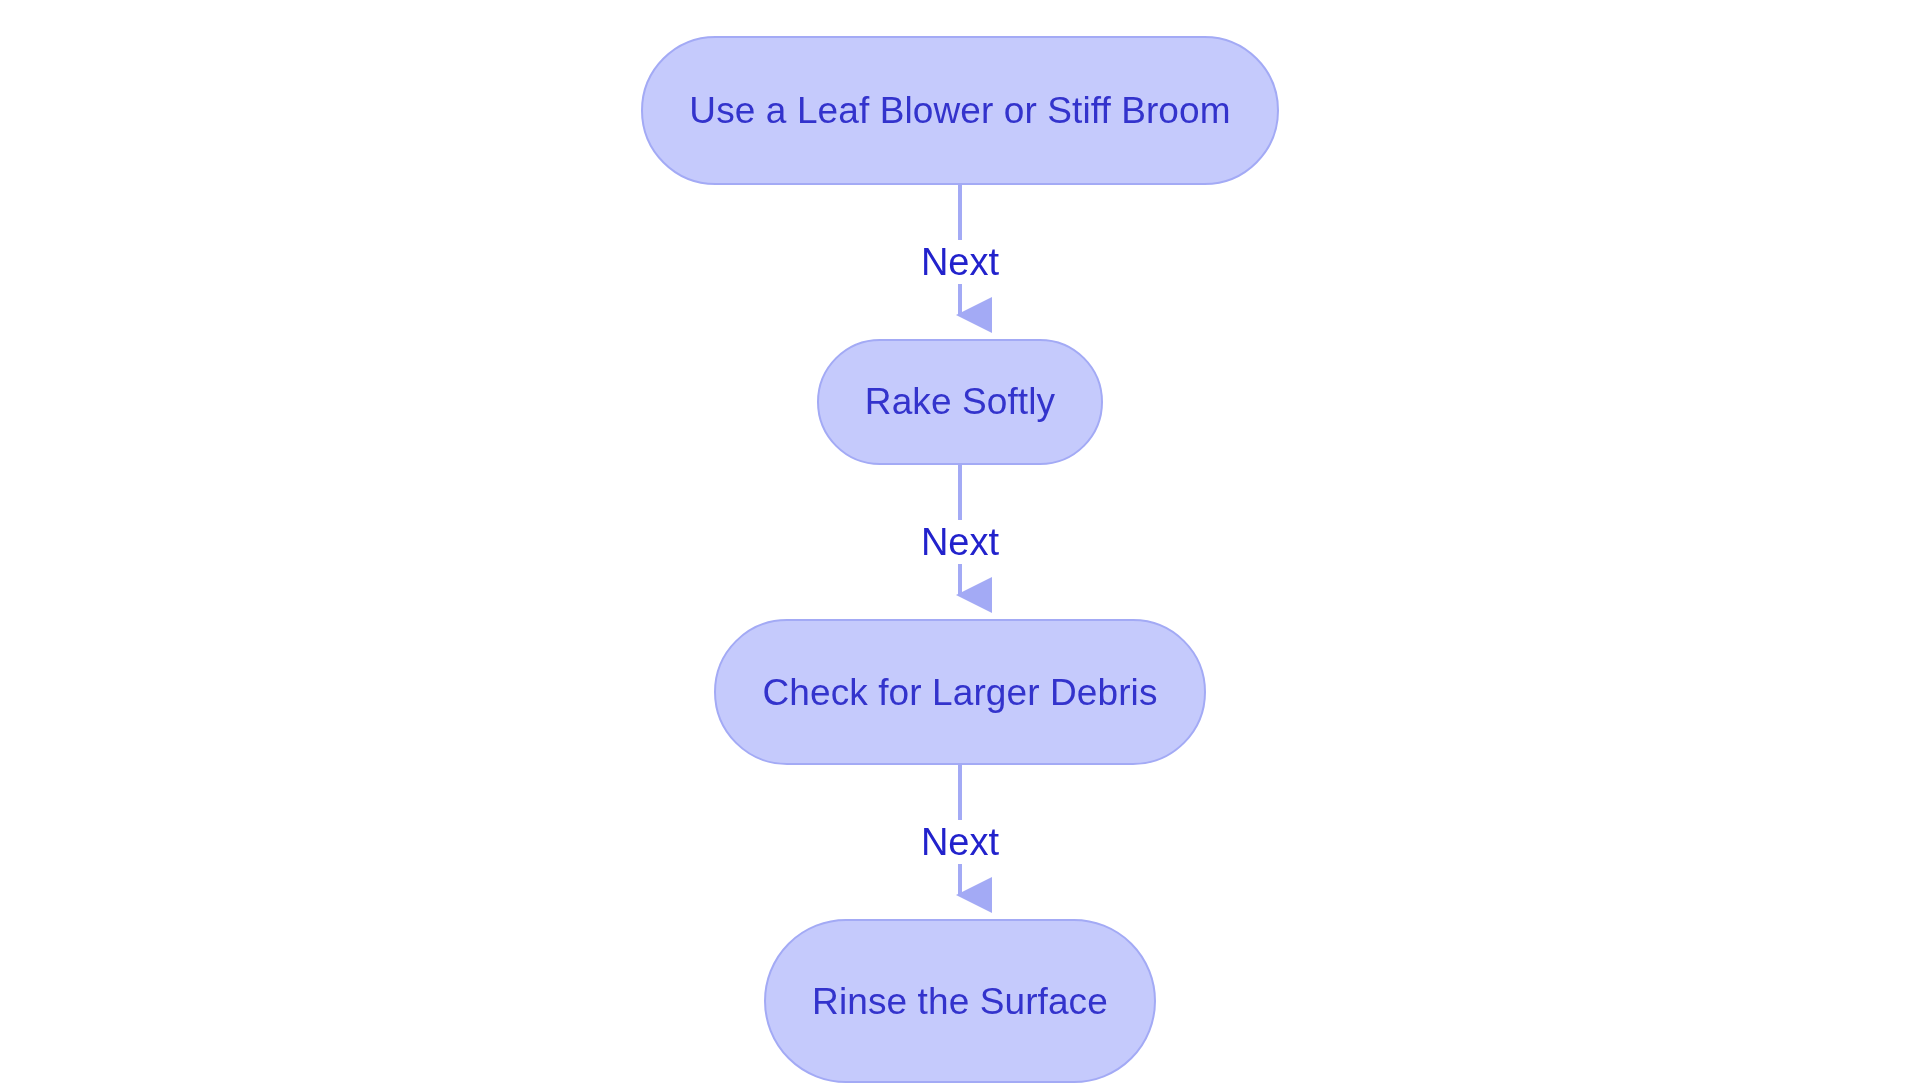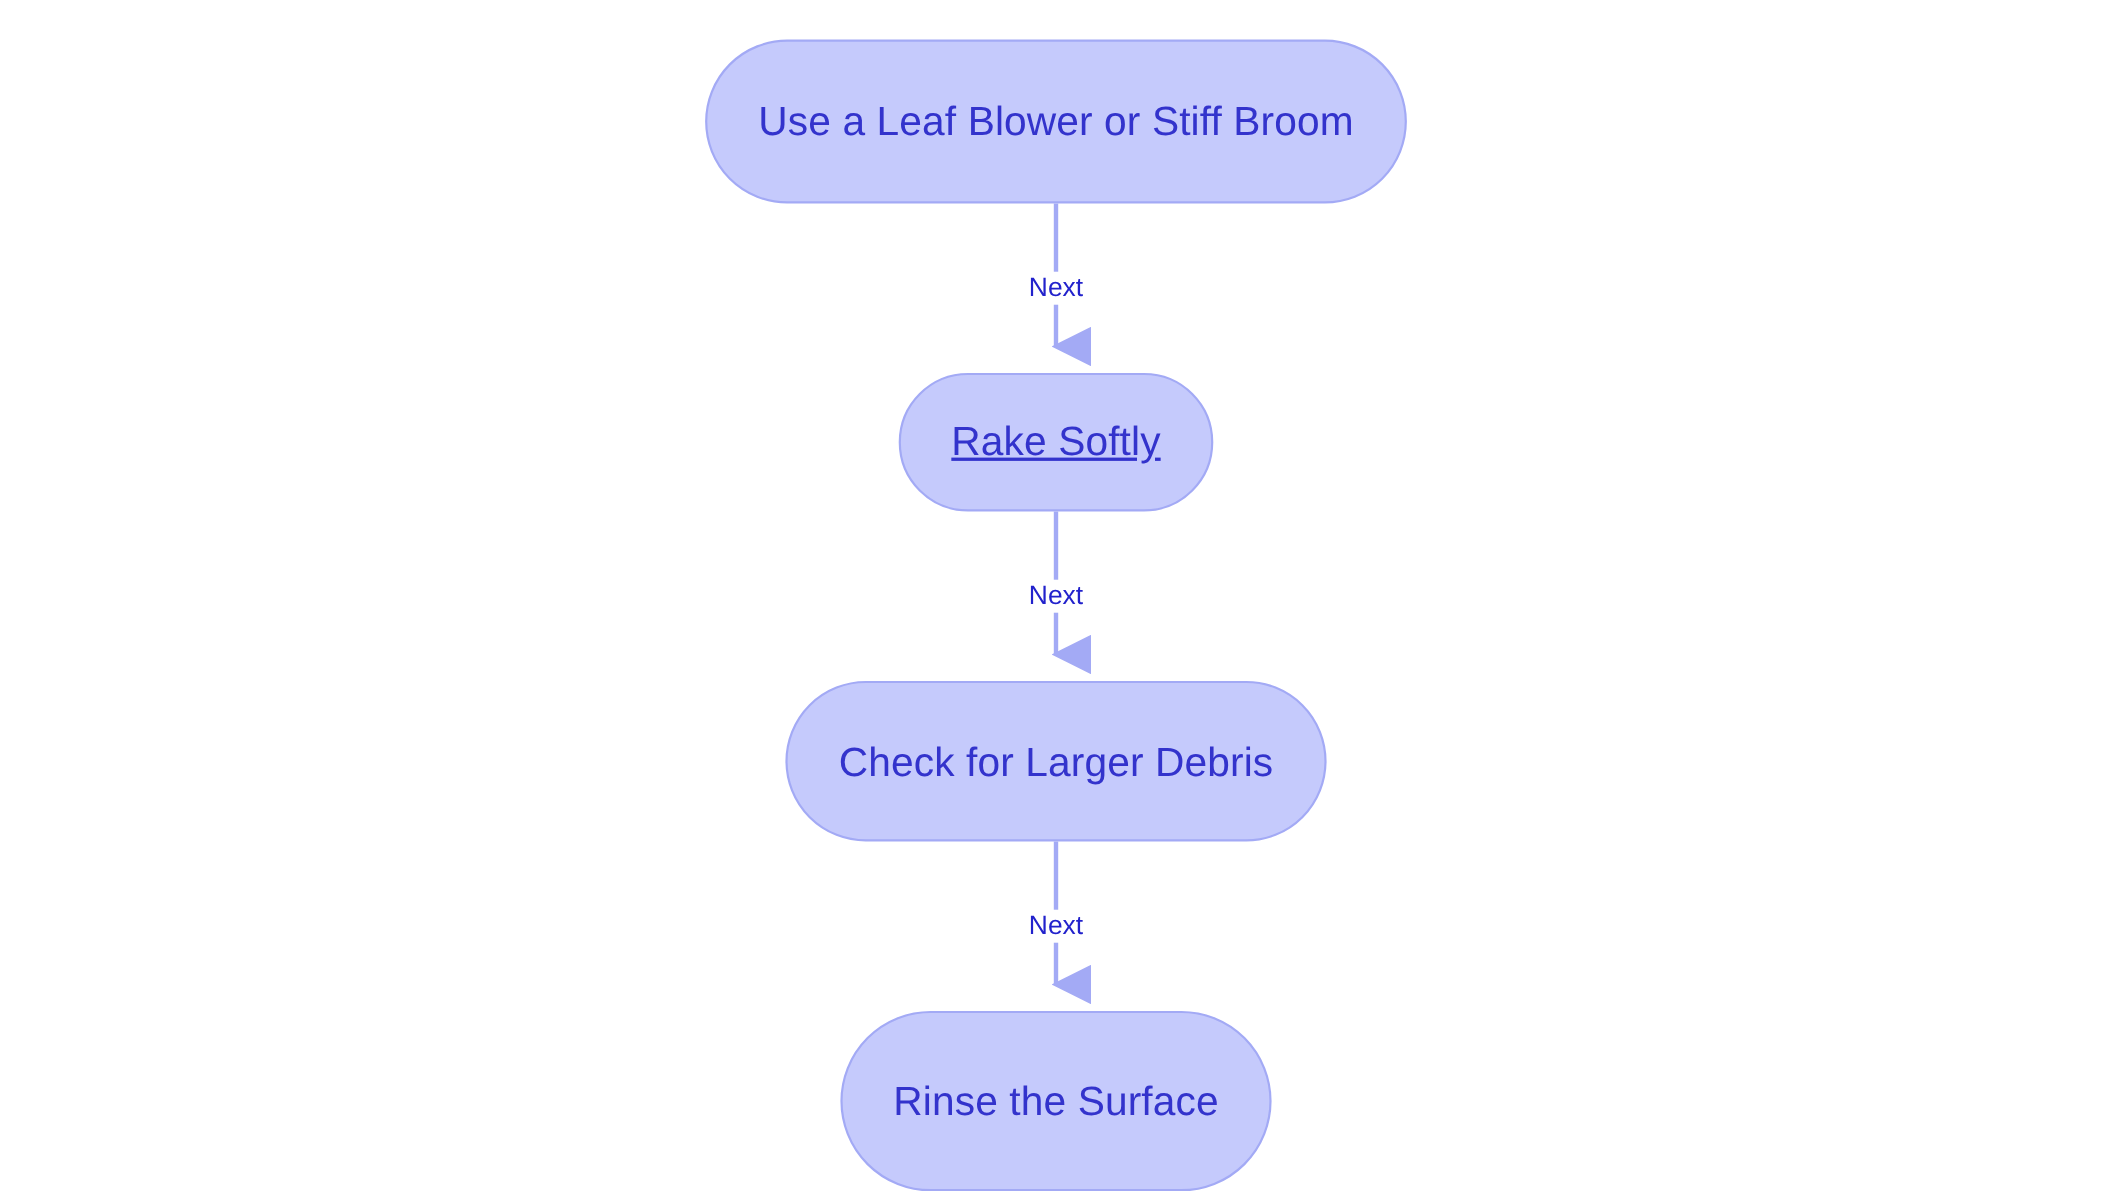--- a/index.html
+++ b/index.html
@@ -44,21 +44,21 @@
     text-align: center;
     white-space: nowrap;
     font-size: 37px;
     font-weight: 400;
     line-height: 1;
     letter-spacing: 0.1px;
     padding: 0 46px;
   }
 
   .node-1 { height: 158px; min-width: 612px; margin-top: 20px; }
-  .node-2 { height: 134px; min-width: 282px; text-decoration: underline; }
+  .node-2 { height: 134px; min-width: 282px; }
   .node-3 { height: 156px; min-width: 470px; }
   .node-4 { height: 174px; min-width: 382px; }
 
   
   .connector {
     position: relative;
     width: 220px;
     height: 154px;
     display: flex;
     align-items: center;
@@ -73,21 +73,21 @@
     width: 220px;
     height: 154px;
     overflow: visible;
   }
 
   .edge-label {
     position: relative;
     z-index: 2;
     background: #ffffff;
     color: #2222cc;
-    font-size: 24px;
+    font-size: 38px;
     line-height: 1;
     padding: 3px 9px;
     white-space: nowrap;
   }
 </style>
 </head>
 <body>
 
 <div id="flow-root">
   <div class="flow-column">

